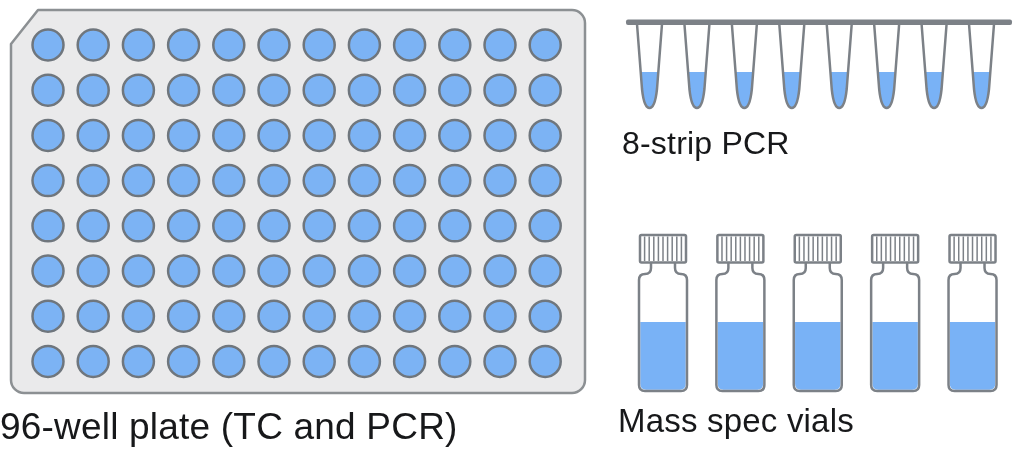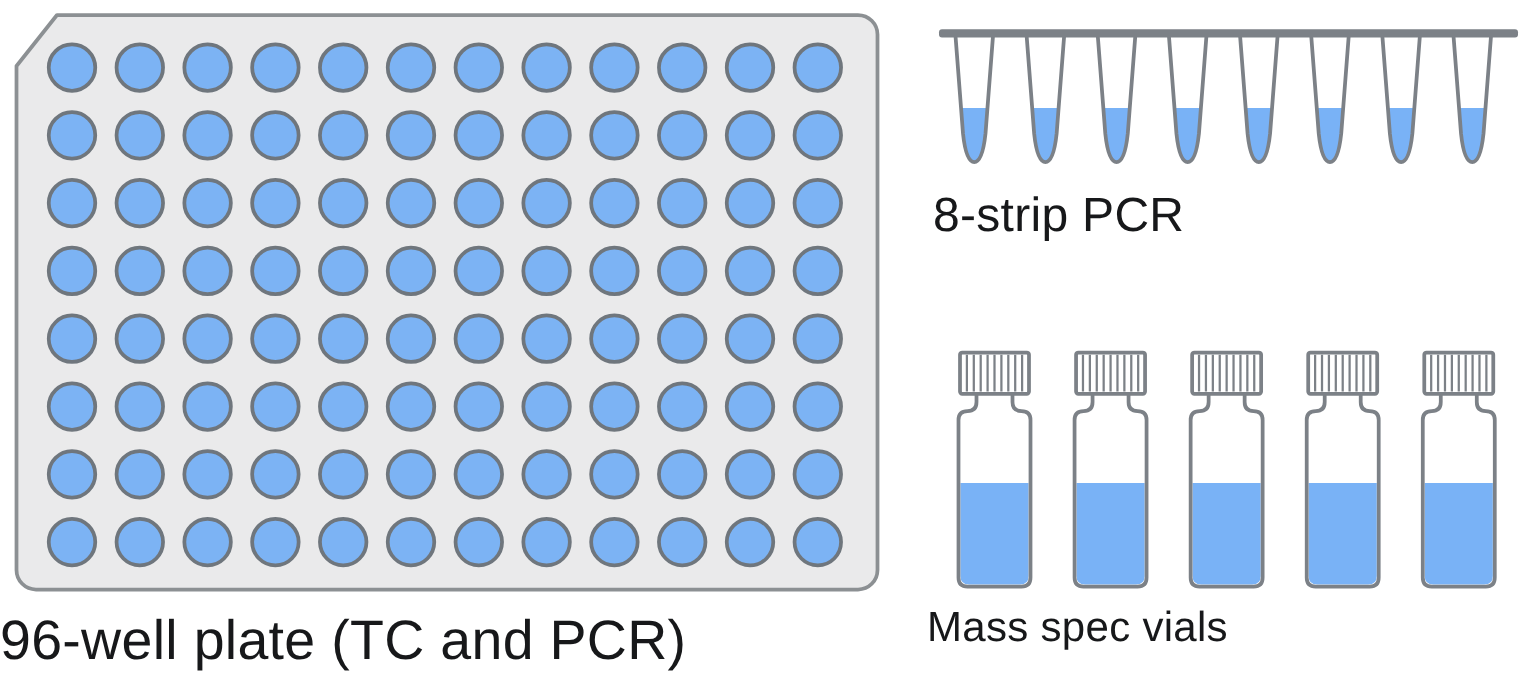--- a/index.html
+++ b/index.html
@@ -15,21 +15,21 @@
   .label {
     position: absolute;
     text-align: left;
     font-weight: 400;
     line-height: 1.15;
     letter-spacing: 0.2px;
     white-space: nowrap;
   }
   .plate-label { left: 0px;   top: 406px; width: 572px; font-size: 37px; }
   .pcr-label   { left: 622px; top: 125px; width: 400px; font-size: 32px; }
-  .vials-label { left: 618px; top: 402px; width: 400px; font-size: 28px; }
+  .vials-label { left: 618px; top: 402px; width: 400px; font-size: 33px; }
 </style>
 </head>
 <body>
 
 <div class="canvas">
 
   <svg width="1024" height="460" viewBox="0 0 1024 460">
     <defs id="svg-defs">
         <clipPath id="tubeclip0">
           <path d="M 637 24 L 642 89 Q 644 108 649.5 108 Q 655 108 657 89 L 662 24 Z"></path>

